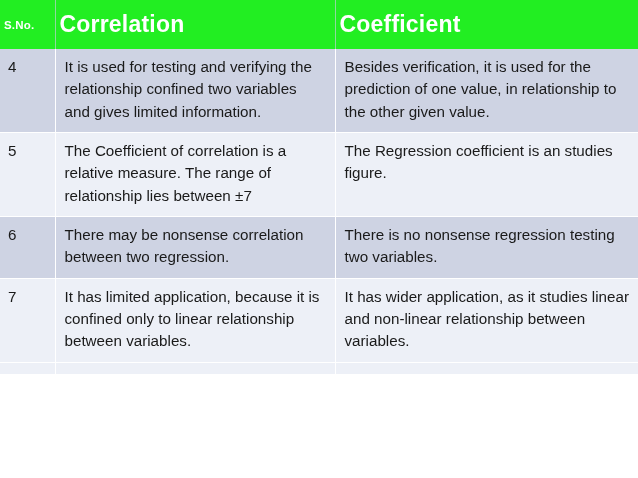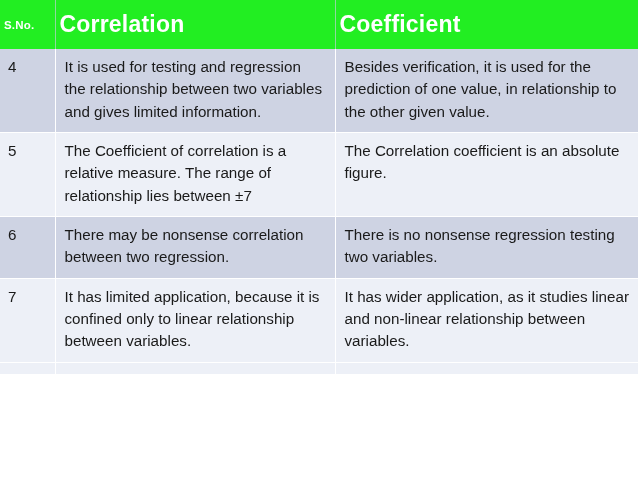--- a/index.html
+++ b/index.html
@@ -83,27 +83,27 @@
   <thead>
     <tr>
       <th class="head-sno">S.No.</th>
       <th class="head-main">Correlation</th>
       <th class="head-main">Coefficient</th>
     </tr>
   </thead>
   <tbody>
     <tr class="row-dark">
       <td class="cell-sno">4</td>
-      <td>It is used for testing and regression the relationship between two variables and gives limited information.</td>
+      <td>It is used for testing and verifying the relationship confined two variables and gives limited information.</td>
       <td>Besides verification, it is used for the prediction of one value, in relationship to the other given value.</td>
     </tr>
     <tr class="row-light">
       <td class="cell-sno">5</td>
       <td>The Coefficient of correlation is a relative measure. The range of relationship lies between ±7</td>
-      <td>The Correlation coefficient is an absolute figure.</td>
+      <td>The Regression coefficient is an studies figure.</td>
     </tr>
     <tr class="row-dark">
       <td class="cell-sno">6</td>
       <td>There may be nonsense correlation between two regression.</td>
       <td>There is no nonsense regression testing two variables.</td>
     </tr>
     <tr class="row-light">
       <td class="cell-sno">7</td>
       <td>It has limited application, because it is confined only to linear relationship between variables.</td>
       <td>It has wider application, as it studies linear and non-linear relationship between variables.</td>

